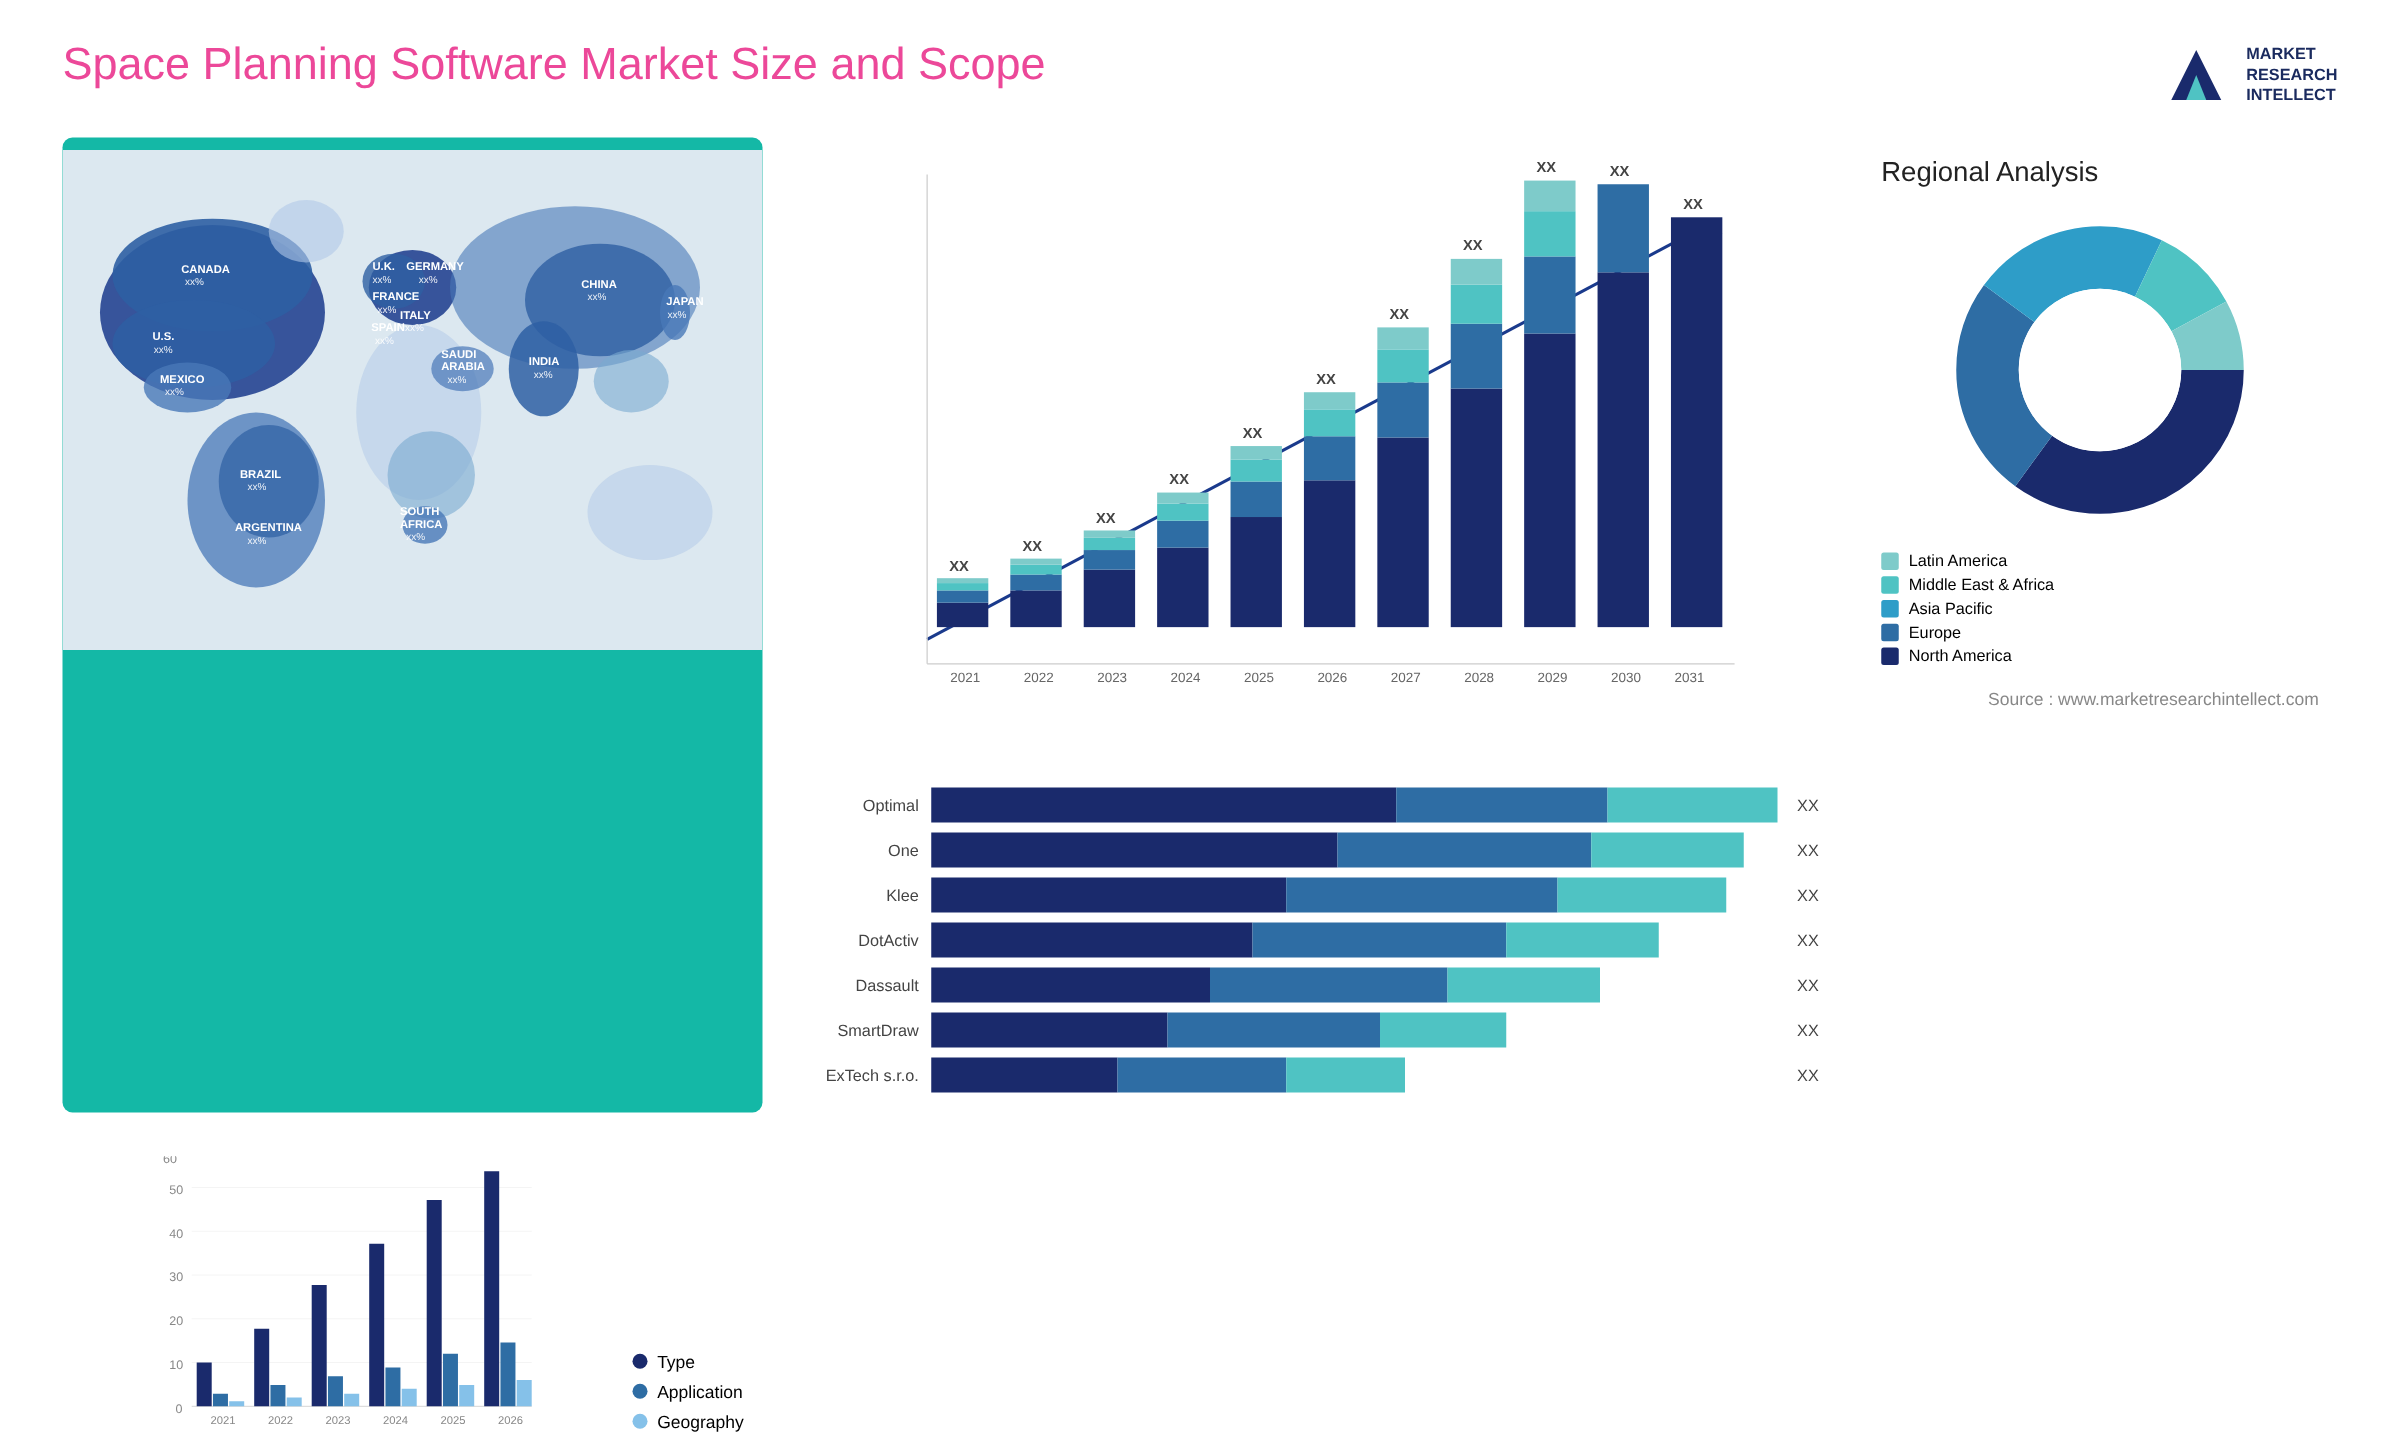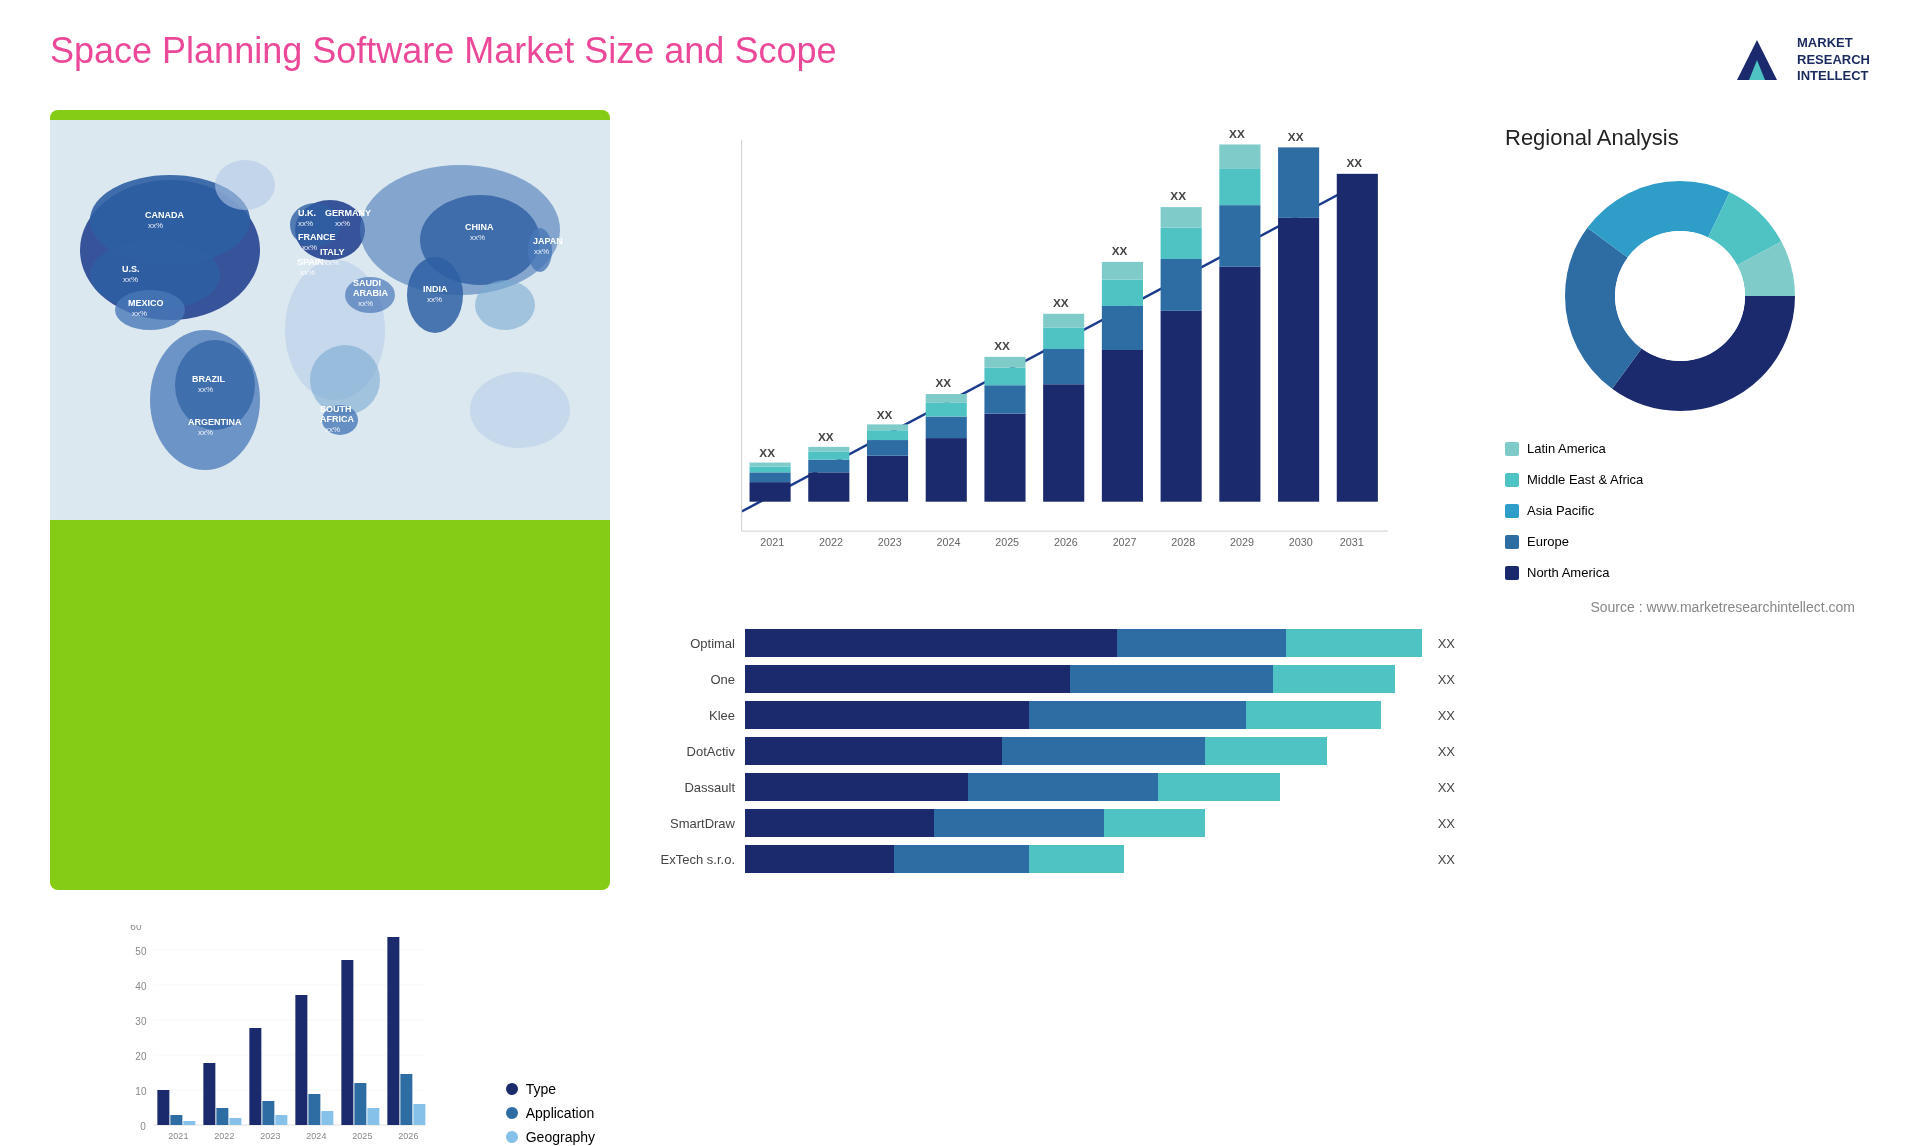--- a/index.html
+++ b/index.html
@@ -58,21 +58,21 @@
     .left-section {
       flex: 0 0 560px;
       display: flex;
       flex-direction: column;
       gap: 20px;
     }
 
     .map-container {
       flex: 1;
       position: relative;
-      background: #84cc16;
+      background: #14b8a6;
       border-radius: 8px;
       overflow: hidden;
     }
 
     
     .world-map-svg {
       width: 100%;
       height: 420px;
     }
 
@@ -192,21 +192,21 @@
     
     .donut-container {
       display: flex;
       justify-content: center;
       margin: 15px 0;
     }
 
     .regional-legend {
       display: flex;
       flex-direction: column;
-      gap: 16px;
+      gap: 4px;
       font-size: 13px;
     }
     .regional-legend-item {
       display: flex;
       align-items: center;
       gap: 8px;
     }
     .regional-legend-color {
       width: 14px;
       height: 14px;

